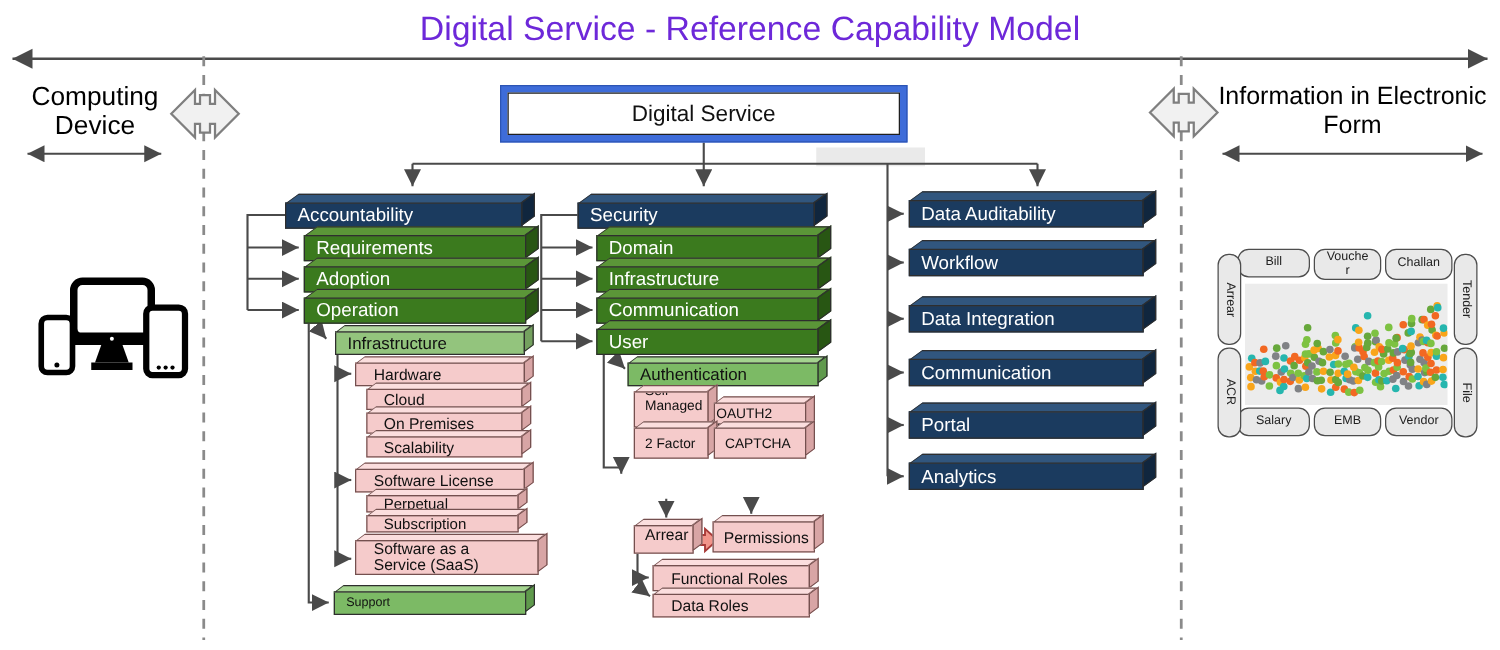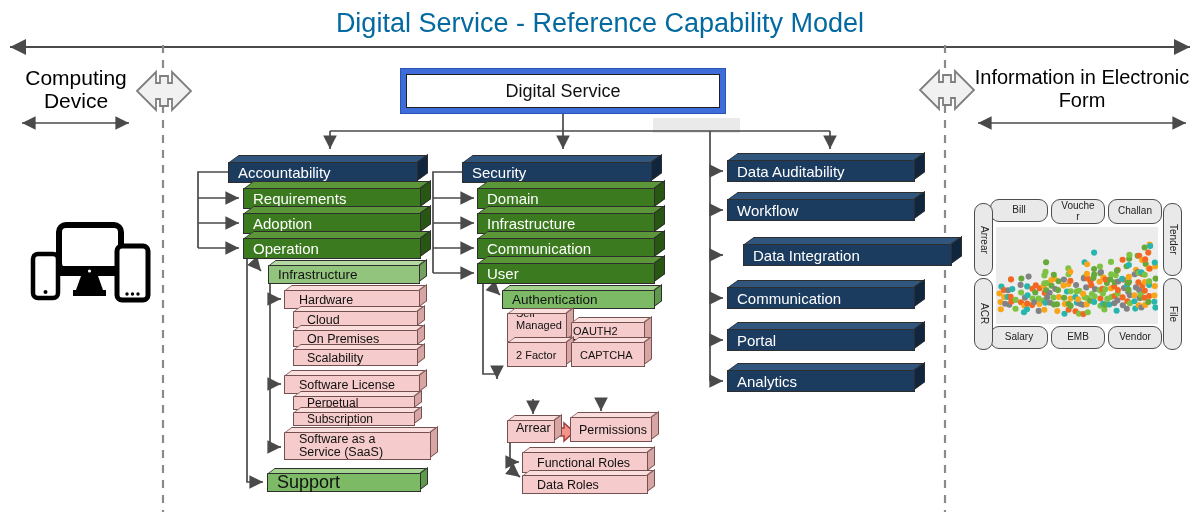--- a/index.html
+++ b/index.html
@@ -1,39 +1,39 @@
 <!DOCTYPE html>
 <html><head>
 <meta charset="utf-8">
 <style>
   html,body{margin:0;padding:0;background:#fff;}
   #canvas{position:relative;width:1200px;height:520px;background:#fff;overflow:hidden;
           font-family:"Liberation Sans", sans-serif;color:#111;}
   #wires{position:absolute;left:0;top:0;z-index:1;}
   .abs{position:absolute;}
-  .ttl{position:absolute;left:0;top:8px;width:1200px;text-align:center;font-size:27px;color:#0369a1;z-index:2;}
+  .ttl{position:absolute;left:0;top:8px;width:1200px;text-align:center;font-size:27px;color:#6d28d9;z-index:2;}
   .sidelbl{position:absolute;z-index:2;text-align:center;font-size:21px;line-height:23px;color:#000;}
   
   .b3{position:absolute;z-index:3;--dx:11px;--dy:8px;--skx:-54deg;--sky:-36deg;--bc:#2e2e2e;
       --face:#ccc;--top:#ddd;--side:#bbb;
       background:var(--face);border:1.4px solid var(--bc);box-sizing:border-box;
       display:flex;align-items:center;padding-left:9px;white-space:nowrap;}
   .b3::before{content:'';position:absolute;left:-1.4px;top:calc(0px - var(--dy));width:100%;height:var(--dy);
       background:var(--top);border:1.4px solid var(--bc);box-sizing:border-box;
       transform:skewX(var(--skx));transform-origin:left bottom;}
   .b3::after{content:'';position:absolute;right:calc(0px - var(--dx));top:-1.4px;width:var(--dx);height:100%;
       background:var(--side);border:1.4px solid var(--bc);box-sizing:border-box;
       transform:skewY(var(--sky));transform-origin:left top;}
   .sm{--dx:8px;--dy:6px;--skx:-53deg;--sky:-37deg;}
   .navy{--face:#1B3B5F;--top:#31567E;--side:#10263E;color:#fff;}
   .dgreen{--face:#3B7A1E;--top:#5B9638;--side:#285613;color:#fff;}
   .lgreen{--face:#93C47D;--top:#B4D9A2;--side:#74A15F;color:#111;}
   .mgreen{--face:#7CBA65;--top:#A4D48F;--side:#5F9A4C;color:#111;}
   .pink{--face:#F5CBCB;--top:#FBDEDE;--side:#D8A5A5;--bc:#74504F;color:#111;}
-  .f15{font-size:15px}.f14{font-size:18px}.f13{font-size:13.5px}.f12{font-size:12.5px}.f11{font-size:11px}
+  .f15{font-size:15px}.f14{font-size:10px}.f13{font-size:13.5px}.f12{font-size:12.5px}.f11{font-size:11px}
   .wrap{white-space:normal;line-height:13px;}
   
   .dsbox{position:absolute;left:400px;top:68px;width:326px;height:46px;z-index:3;
       background:#3E6CD9;border:1px solid #2C54B4;box-sizing:border-box;}
   .dsbox .in{position:absolute;left:5px;top:5px;right:5px;bottom:5px;background:#fff;
       border:1.6px solid #1f1f1f;display:flex;align-items:center;justify-content:center;font-size:18px;}
   .artifact{position:absolute;left:653px;top:118px;width:87px;height:15px;background:#EAEAEA;z-index:0;}
   
   .pill{position:absolute;z-index:3;background:#E9E9E9;border:1.6px solid #4d4d4d;border-radius:9px;
       display:flex;align-items:center;justify-content:center;text-align:center;
@@ -161,21 +161,21 @@
   <div class="b3 pink sm f11 wrap" style="left:571px;top:322px;width:74px;height:29px;padding-left:1px;padding-right:10px;line-height:12px;">OAUTH2 Providers</div>
   <div class="b3 pink sm f11" style="left:507px;top:342px;width:60px;height:25px;padding-left:8px;">2 Factor</div>
   <div class="b3 pink sm f11" style="left:571px;top:342px;width:74px;height:25px;padding-left:8px;">CAPTCHA</div>
   <div class="b3 pink sm f12 wrap" style="left:507px;top:420px;width:48px;height:23px;align-items:flex-start;padding-top:1px;padding-left:8px;padding-right:12px;line-height:12px;">Arrear</div>
   <div class="b3 pink sm f12" style="left:570px;top:417px;width:82px;height:25px;padding-left:8px;">Permissions</div>
   <div class="b3 pink sm f12" style="left:522px;top:452px;width:126px;height:21px;padding-left:14px;">Functional Roles</div>
   <div class="b3 pink sm f12" style="left:522px;top:475px;width:126px;height:19px;padding-left:14px;">Data Roles</div>
 
   <div class="b3 navy f15" style="left:727px;top:160px;width:188px;height:22px;">Data Auditability</div>
   <div class="b3 navy f15" style="left:727px;top:199px;width:188px;height:22px;">Workflow</div>
-  <div class="b3 navy f15" style="left:727px;top:244px;width:209px;height:22px;margin-left:16px;">Data Integration</div>
+  <div class="b3 navy f15" style="left:727px;top:244px;width:188px;height:22px;">Data Integration</div>
   <div class="b3 navy f15" style="left:727px;top:287px;width:188px;height:22px;">Communication</div>
   <div class="b3 navy f15" style="left:727px;top:329px;width:188px;height:22px;">Portal</div>
   <div class="b3 navy f15" style="left:727px;top:370px;width:188px;height:22px;">Analytics</div>
 
   <div class="plot">
     <svg id="scatter" width="162" height="97" viewBox="0 0 162 97">
         <circle cx="4.8" cy="82.3" r="3.05" fill="#F9A51A"></circle>
         <circle cx="4.6" cy="75.1" r="3.05" fill="#F9A51A"></circle>
         <circle cx="3.5" cy="66.5" r="3.05" fill="#F9A51A"></circle>
         <circle cx="5.4" cy="59.6" r="3.05" fill="#26B6AE"></circle>

